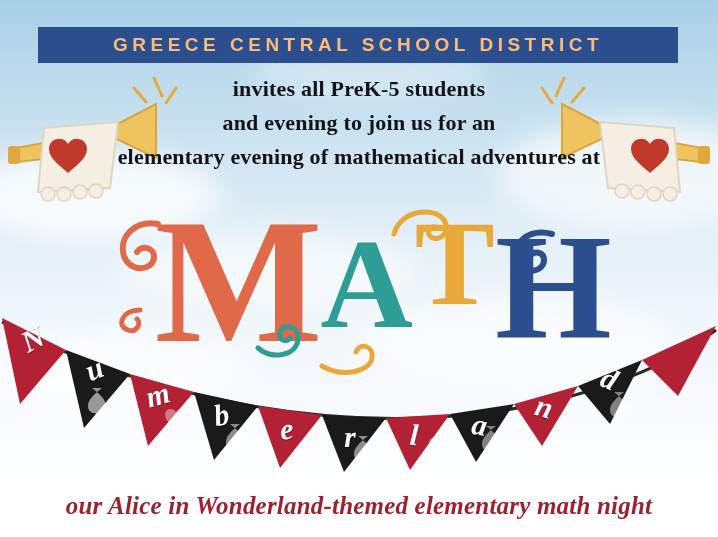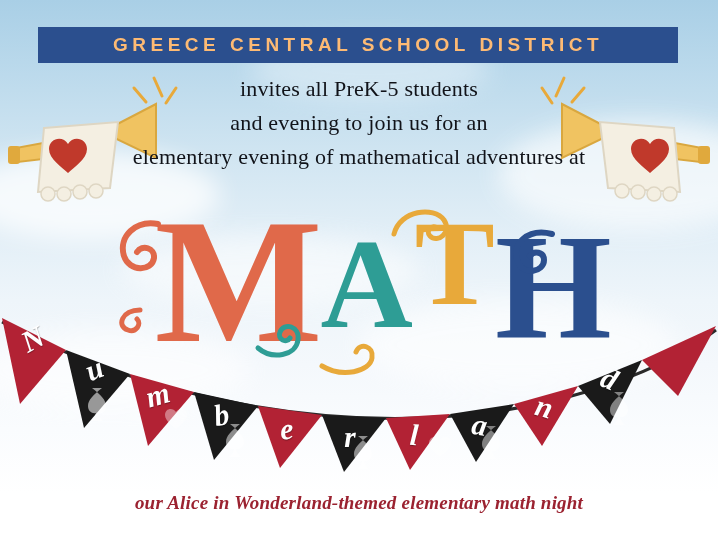--- a/index.html
+++ b/index.html
@@ -72,21 +72,21 @@
     left: 0;
     top: 72px;
     width: 718px;
     text-align: center;
     color: #111319;
   }
   .invite .line {
     font-family: "Liberation Serif", serif;
     font-size: 22px;
     line-height: 34px;
-    font-weight: 400;
+    font-weight: 700;
     letter-spacing: .2px;
   }
 
   
   .corner-flag { position: absolute; }
   .corner-flag.left  { left: 6px;  top: 70px;  width: 190px; height: 150px; }
   .corner-flag.right { right: 6px; top: 70px;  width: 190px; height: 150px; }
 
   
   .math-word {
@@ -134,21 +134,21 @@
   .tagline {
     position: absolute;
     left: 0;
     top: 492px;
     width: 718px;
     text-align: center;
     color: #9b2230;
     font-family: "Liberation Serif", serif;
     font-style: italic;
     font-weight: bold;
-    font-size: 19px;
+    font-size: 25px;
     letter-spacing: .2px;
   }
 </style>
 </head>
 <body>
 
 <div class="poster">
 
   <div class="cloud c1"></div>
   <div class="cloud c2"></div>

